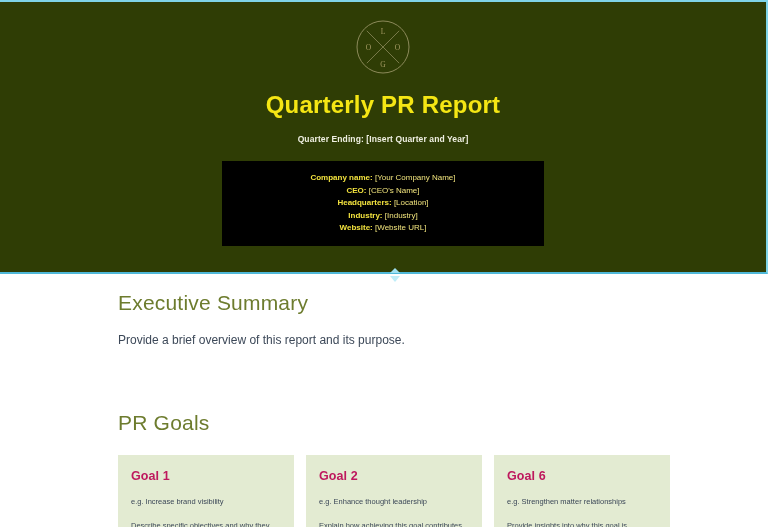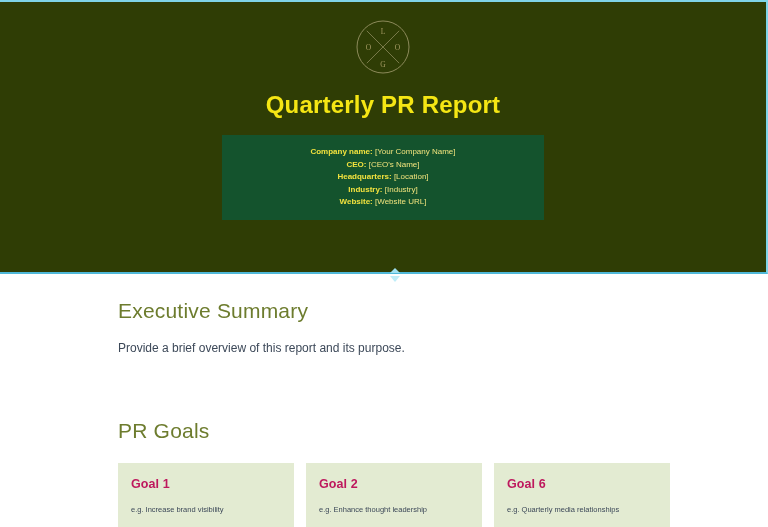--- a/index.html
+++ b/index.html
@@ -63,24 +63,25 @@
     font-weight: bold;
     color: #EFEFE2;
     text-align: center;
     letter-spacing: 0.1px;
   }
 
   
   .info-box {
     margin-top: 17px;
     width: 322px;
-    background: #14532d;
+    background: #000000;
     padding: 11px 10px 12px 10px;
     box-sizing: border-box;
     text-align: center;
+    text-decoration: underline;
   }
   .info-line {
     font-size: 8px;
     line-height: 1.55;
     color: #F0E25A;
     white-space: nowrap;
   }
   .info-line .lbl {
     font-weight: bold;
     color: #F2E23E;
@@ -110,21 +111,21 @@
     padding-left: 118px;
     padding-right: 48px;
   }
 
   .section-title {
     font-size: 21px;
     font-weight: normal;
     color: #6D7C2E;
     letter-spacing: 0.2px;
   }
-  .exec-title { padding-top: 25px; }
+  .exec-title { padding-top: 17px; }
 
   .section-body {
     margin-top: 16px;
     font-size: 12px;
     color: #3C4858;
     line-height: 1.5;
   }
 
   .goals-title { padding-top: 62px; }
 
@@ -172,20 +173,21 @@
         <line x1="45.2" y1="12.8" x2="12.8" y2="45.2" stroke="#8C8A5A" stroke-width="0.8"></line>
         <text x="29" y="15.5" fill="#A59B63" font-family="'Liberation Serif', serif" font-size="7.5" text-anchor="middle">L</text>
         <text x="14.5" y="32" fill="#A59B63" font-family="'Liberation Serif', serif" font-size="7.5" text-anchor="middle">O</text>
         <text x="43.5" y="32" fill="#A59B63" font-family="'Liberation Serif', serif" font-size="7.5" text-anchor="middle">O</text>
         <text x="29" y="48.5" fill="#A59B63" font-family="'Liberation Serif', serif" font-size="7.5" text-anchor="middle">G</text>
       </svg>
     </div>
 
     <div class="hero-title">Quarterly PR Report</div>
 
+    <div class="hero-subtitle">Quarter Ending: [Insert Quarter and Year]</div>
 
     <div class="info-box">
       <div class="info-line">
         <span class="lbl">Company name:</span>
         <span class="val">[Your Company Name]</span>
       </div>
       <div class="info-line">
         <span class="lbl">CEO:</span>
         <span class="val">[CEO's Name]</span>
       </div>
@@ -230,21 +232,21 @@
         </div>
 
         <div class="card">
           <div class="card-title">Goal 2</div>
           <div class="card-sub">e.g. Enhance thought leadership</div>
           <div class="card-desc">Explain how achieving this goal contributes to your overall PR strategy.</div>
         </div>
 
         <div class="card">
           <div class="card-title">Goal 6</div>
-          <div class="card-sub">e.g. Quarterly media relationships</div>
+          <div class="card-sub">e.g. Strengthen matter relationships</div>
           <div class="card-desc">Provide insights into why this goal is relevant.</div>
         </div>
 
       </div>
     </div>
 
   </div>
 </div>
 
 </body></html>

